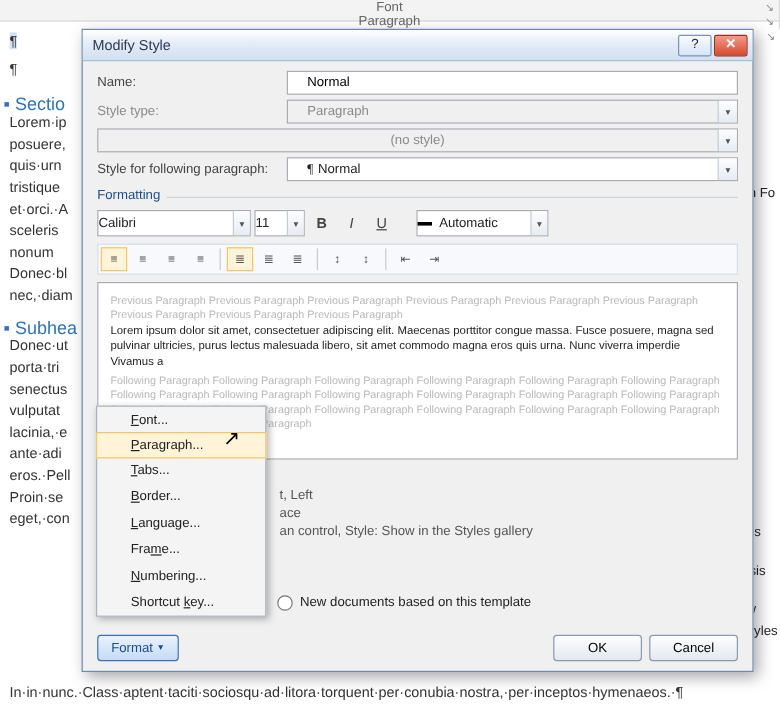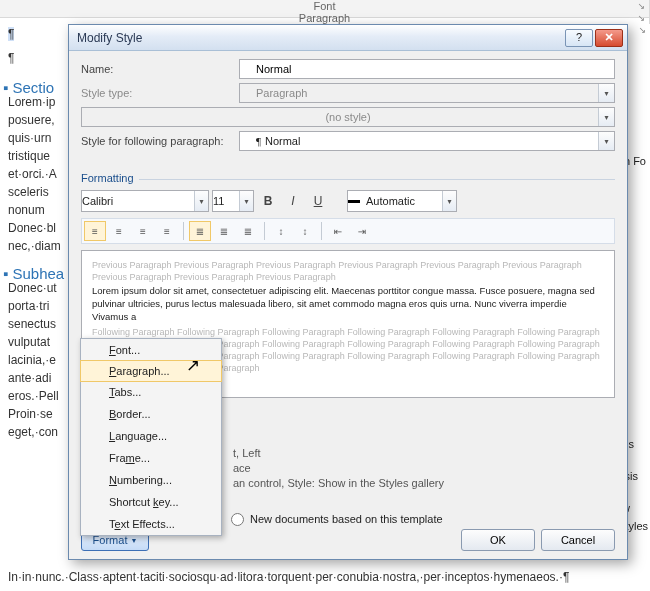--- a/index.html
+++ b/index.html
@@ -27,37 +27,37 @@
 .group-label::after { content: ""; position: absolute; left: 58px; right: 0; top: 7px; border-top: 1px solid #c9d3e0; }
 
 .row { display: flex; align-items: center; margin-bottom: 4px; }
 .lbl { width: 158px; font-size: 11px; color: #444; }
 .lbl.disabled { color: #8a8a8a; }
 .ctl { flex: 1; height: 20px; border: 1px solid #abadb3; background: #fff; padding: 2px 16px; font-size: 11px; display: flex; align-items: center; position: relative; }
 .ctl.disabled { background: #f0f0f0; color: #8a8a8a; }
 .dd-arrow { position: absolute; right: 0; top: 0; width: 16px; height: 100%; border-left: 1px solid #c4cbd4; display: flex; align-items: center; justify-content: center; font-size: 8px; color: #555; background: linear-gradient(#fdfdfd,#e6ecf4); }
 .pilcrow { font-family: serif; margin-right: 4px; }
 
-.fmt-label { color: #1a4e8c; font-size: 11px; margin: 21px 0 6px 0; position: relative; }
+.fmt-label { color: #1a4e8c; font-size: 11px; margin: 6px 0 6px 0; position: relative; }
 .fmt-label::after { content: ""; position: absolute; left: 58px; right: 0; top: 7px; border-top: 1px solid #c9d3e0; }
 
 .toolbar { display: flex; align-items: center; gap: 3px; margin-bottom: 6px; }
 .combo { border: 1px solid #abadb3; background: #fff; height: 22px; display: flex; align-items: center; padding-left: 0; font-size: 11px; position: relative; }
 .combo .dd-arrow { width: 14px; }
 .btn { width: 22px; height: 22px; border: 1px solid transparent; display: flex; align-items: center; justify-content: center; font-size: 12px; color: #444; }
 
 .toolbar2 { display: flex; align-items: center; gap: 2px; margin-bottom: 6px; background: #f7f9fc; border: 1px solid #d5dde8; padding: 2px; }
 .tb { width: 22px; height: 20px; display: flex; align-items: center; justify-content: center; font-size: 10px; color: #555; border: 1px solid transparent; }
 .tb.sel { background: #fff4d8; border: 1px solid #f0c868; }
 .sep { width: 1px; height: 18px; background: #c4cbd4; margin: 0 3px; }
 
 .preview { border: 1px solid #abadb3; background: #fff; height: 148px; padding: 8px 10px; font-size: 9px; color: #b8b8b8; line-height: 1.35; overflow: hidden; }
 .preview .sample { color: #222; font-size: 9.5px; margin: 2px 0; }
 
-.desc { font-size: 11px; color: #555; padding: 0 2px; line-height: 1.35; margin-top: 48px; }
+.desc { font-size: 11px; color: #555; padding: 23px 2px; line-height: 1.35; }
 
 .radio-row { display: flex; align-items: center; gap: 4px; margin: 2px 0; }
 .radio-row input { margin-right: 2px; }
 
 .btnbar { position: absolute; bottom: 8px; right: 12px; display: flex; gap: 6px; }
 .push { width: 74px; height: 22px; border: 1px solid #8a9ab0; background: linear-gradient(#fdfdfd,#e4e9f0); font-size: 11px; border-radius: 3px; }
 
 .fmtbtn { position: absolute; bottom: 8px; left: 12px; height: 22px; width: 68px; border: 1px solid #3d6fb5; background: linear-gradient(#eaf2fd,#c5dbf7); font-size: 11px; color: #1a4e8c; border-radius: 3px; display: flex; align-items: center; justify-content: center; gap: 3px; }
 .fmtbtn .tri { font-size: 7px; }
 
@@ -239,18 +239,15 @@
     </div>
   <div class="mi">
       <span>Fra<u>m</u>e...</span>
     </div>
   <div class="mi">
       <span><u>N</u>umbering...</span>
     </div>
   <div class="mi">
       <span>Shortcut <u>k</u>ey...</span>
     </div>
-  <div class="mi">
-      <span>T<u>e</u>xt Effects...</span>
-    </div>
 </div>
 
 <div class="cursor"></div>
 
 </body></html>

